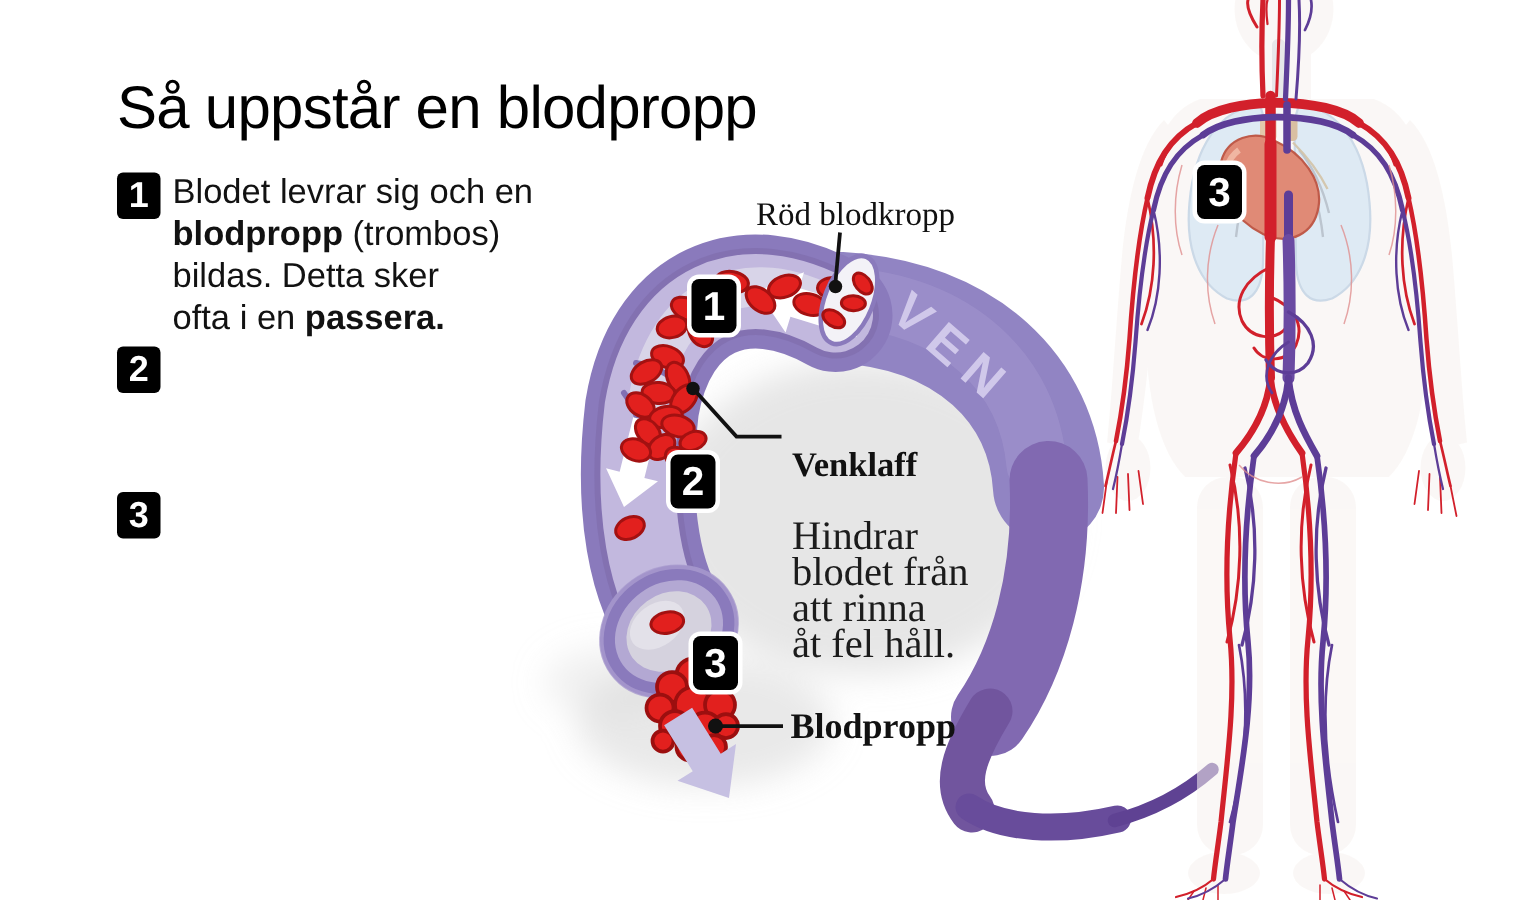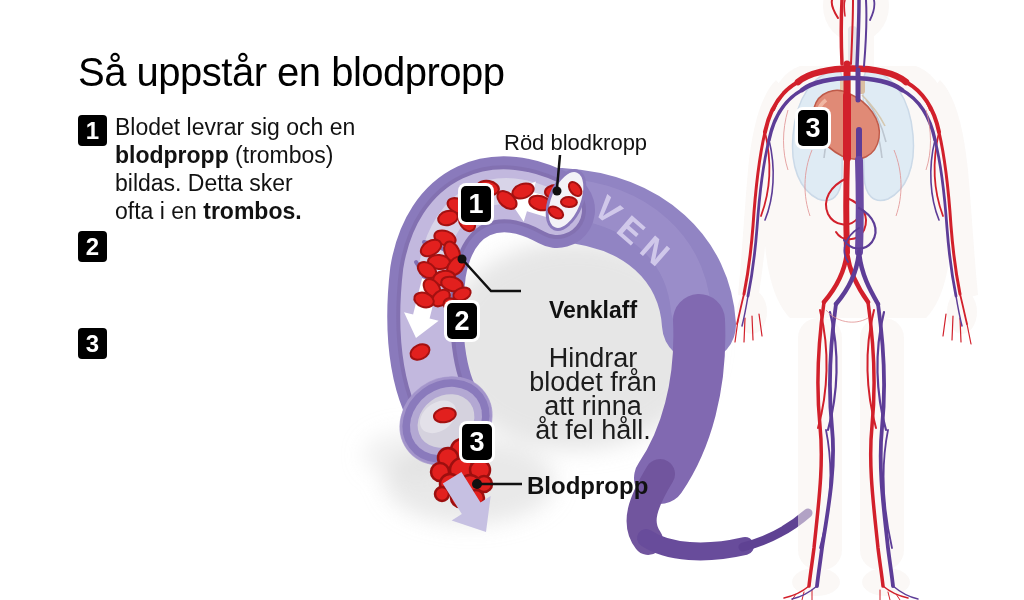--- a/index.html
+++ b/index.html
@@ -15,23 +15,23 @@
   .step-text{width:300px;font-size:23px;line-height:28px;white-space:pre-line;color:#121212;}
   #step3 .step-text{line-height:27px;}
   .b{font-weight:700;}
   .fig-badge{position:absolute;width:30px;height:36px;background:#000;color:#fff;border-radius:5px;
         box-shadow:0 0 0 3px #fff;display:flex;align-items:center;justify-content:center;
         font-size:27px;font-weight:700;}
   #badge-vein-1{left:461px;top:186px;}
   #badge-vein-2{left:447px;top:303px;}
   #badge-vein-3{left:462px;top:424px;}
   #badge-body-3{left:798px;top:110px;}
-  .lbl{position:absolute;white-space:pre-line;}
+  .lbl{position:absolute;white-space:pre-line;font-family:Liberation Serif, serif;}
   #lbl-rbc{left:504px;top:130px;font-size:22px;}
-  #lbl-venklaff{left:528px;top:279px;width:130px;text-align:center;}
+  #lbl-venklaff{left:528px;top:279px;width:130px;}
   #lbl-venklaff .vt{font-size:23px;font-weight:700;margin-bottom:4px;}
   #lbl-venklaff .vd{font-size:27px;line-height:24px;color:#1c1c1c;}
   #lbl-blodpropp{left:527px;top:472px;font-size:24px;font-weight:700;}
   #ven-label{position:absolute;left:612px;top:188px;transform:rotate(41deg);transform-origin:left top;
         font-size:34px;font-weight:700;letter-spacing:8px;color:#d0c8ea;}
   svg .cell{fill:#e2201e;stroke:#a31111;stroke-width:2;}
   svg .lead{stroke:#111;stroke-width:2.5;fill:none;}
 </style>
 </head>
 <body>
@@ -282,21 +282,21 @@
 
   <div id="ven-label">VEN</div>
 
   <h1 class="title">Så uppstår en blodpropp</h1>
 
   <div class="step" id="step1" style="top:113px">
     <div class="list-badge">1</div>
     <div class="step-text"><span>Blodet levrar sig och en
 </span><span class="b">blodpropp</span><span> (trombos)
 bildas. Detta sker
-ofta i en </span><span class="b">trombos.</span></div>
+ofta i en </span><span class="b">passera.</span></div>
   </div>
   <div class="step" id="step2" style="top:229px">
     <div class="list-badge">2</div>
   </div>
   <div class="step" id="step3" style="top:326px">
     <div class="list-badge">3</div>
   </div>
 
   <div class="lbl" id="lbl-rbc">Röd blodkropp</div>
   <div class="lbl" id="lbl-venklaff">

